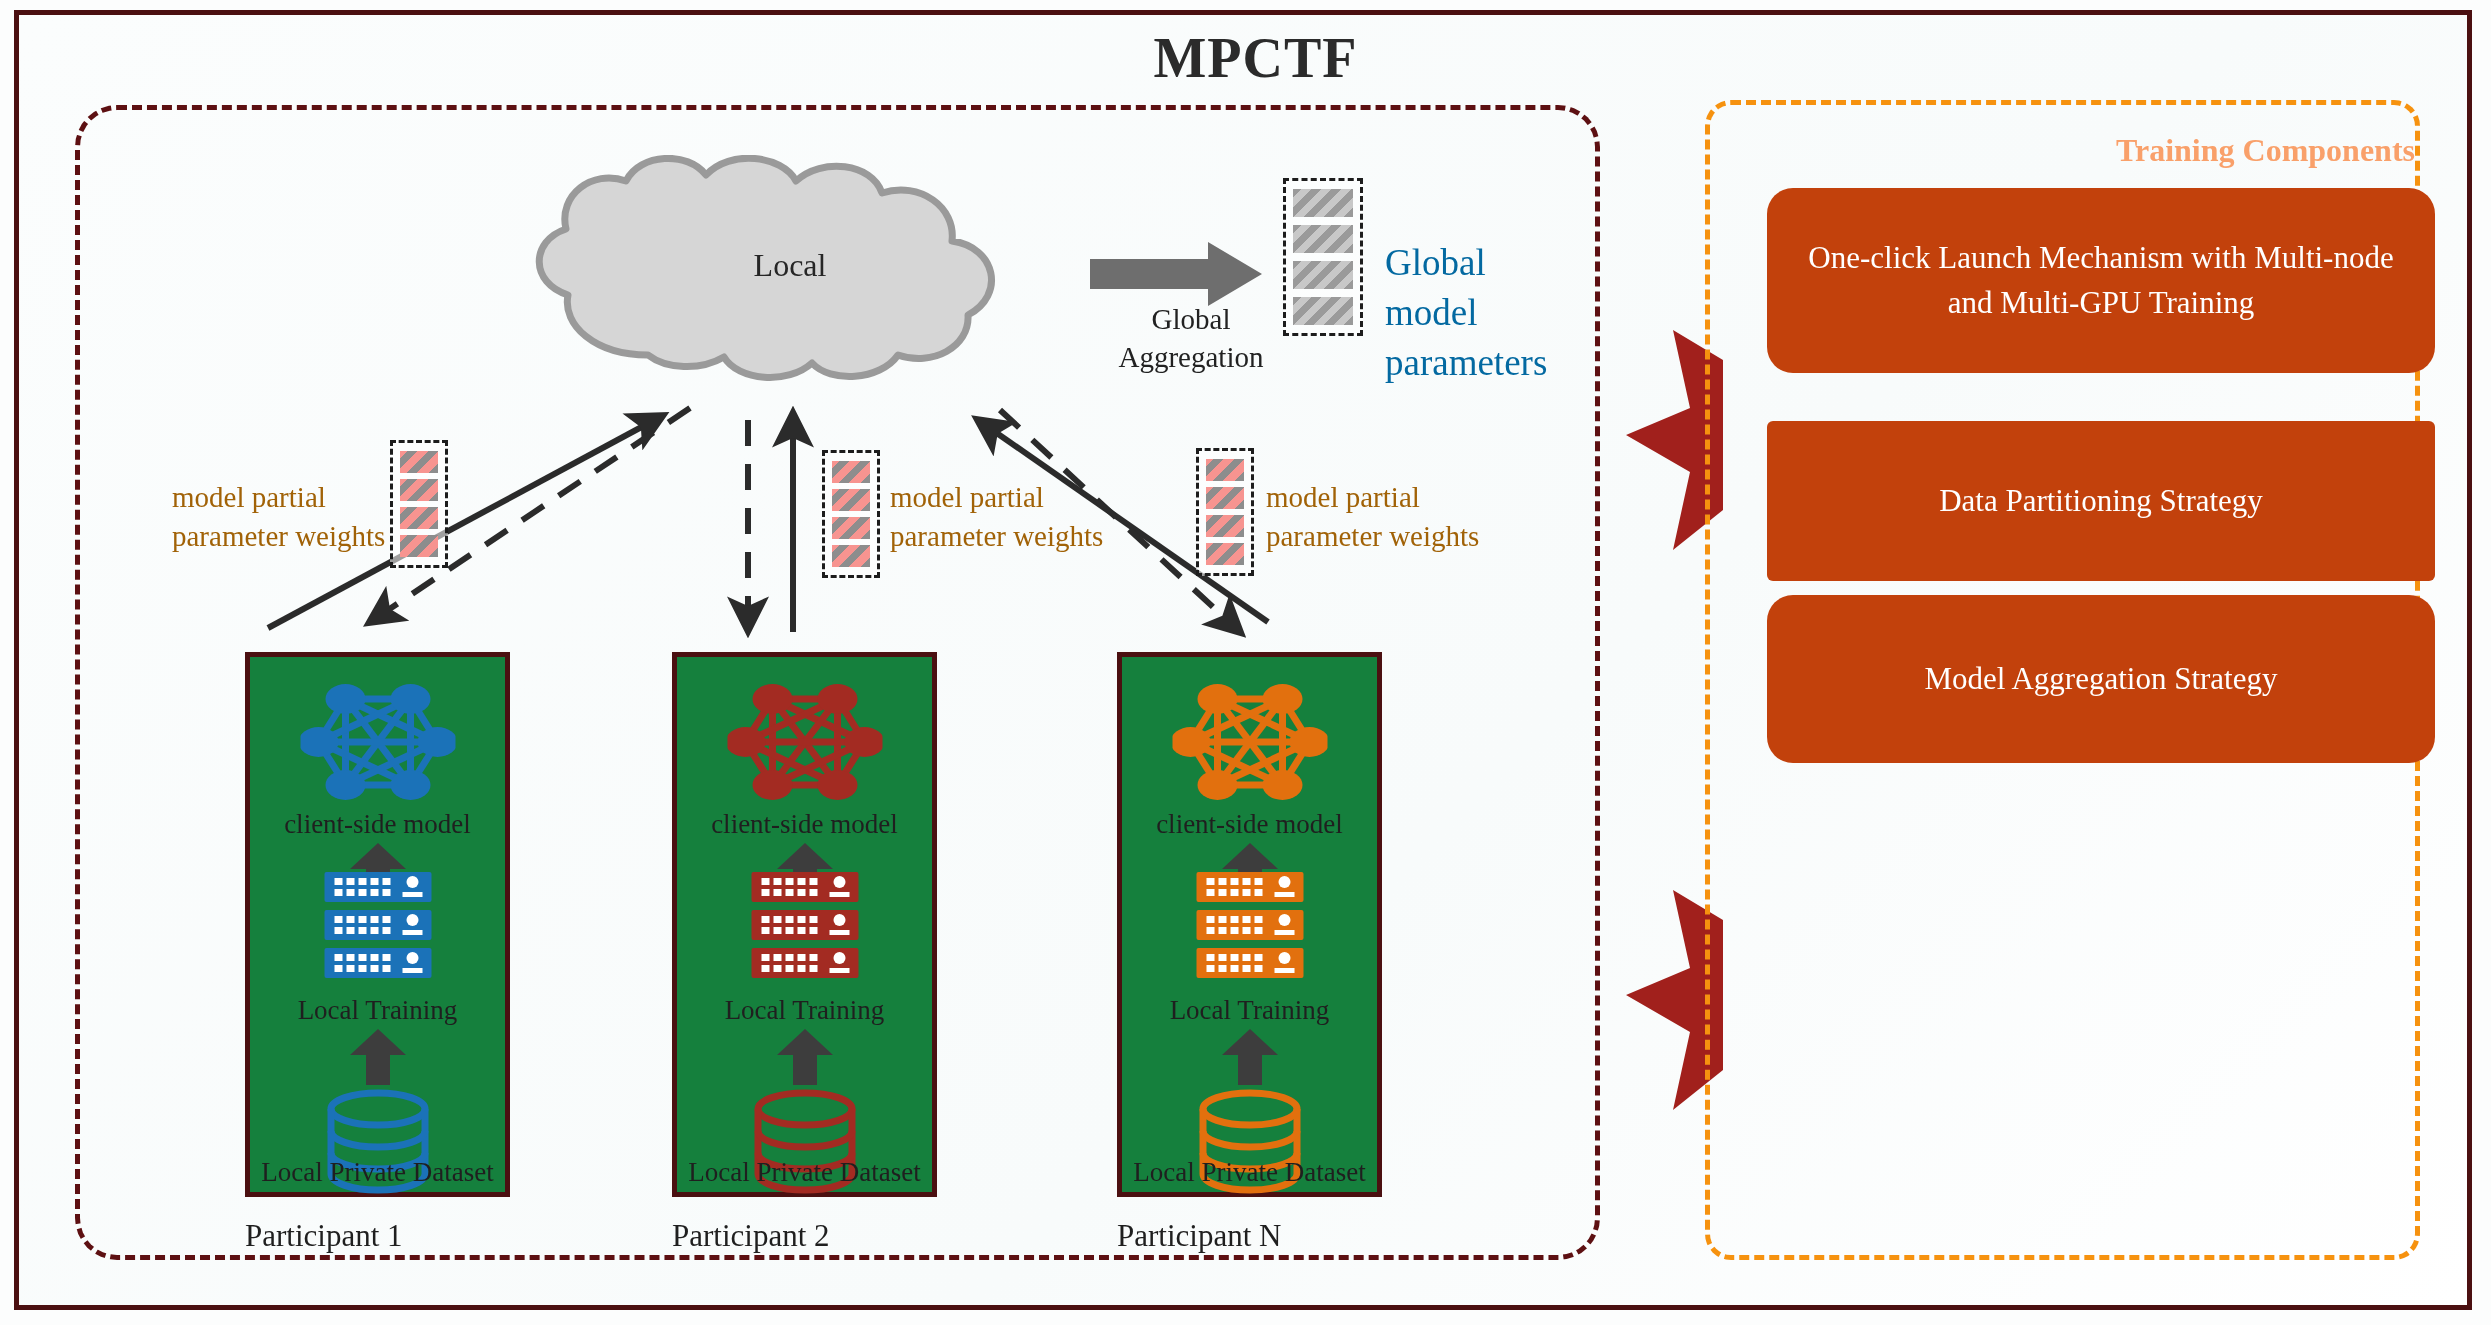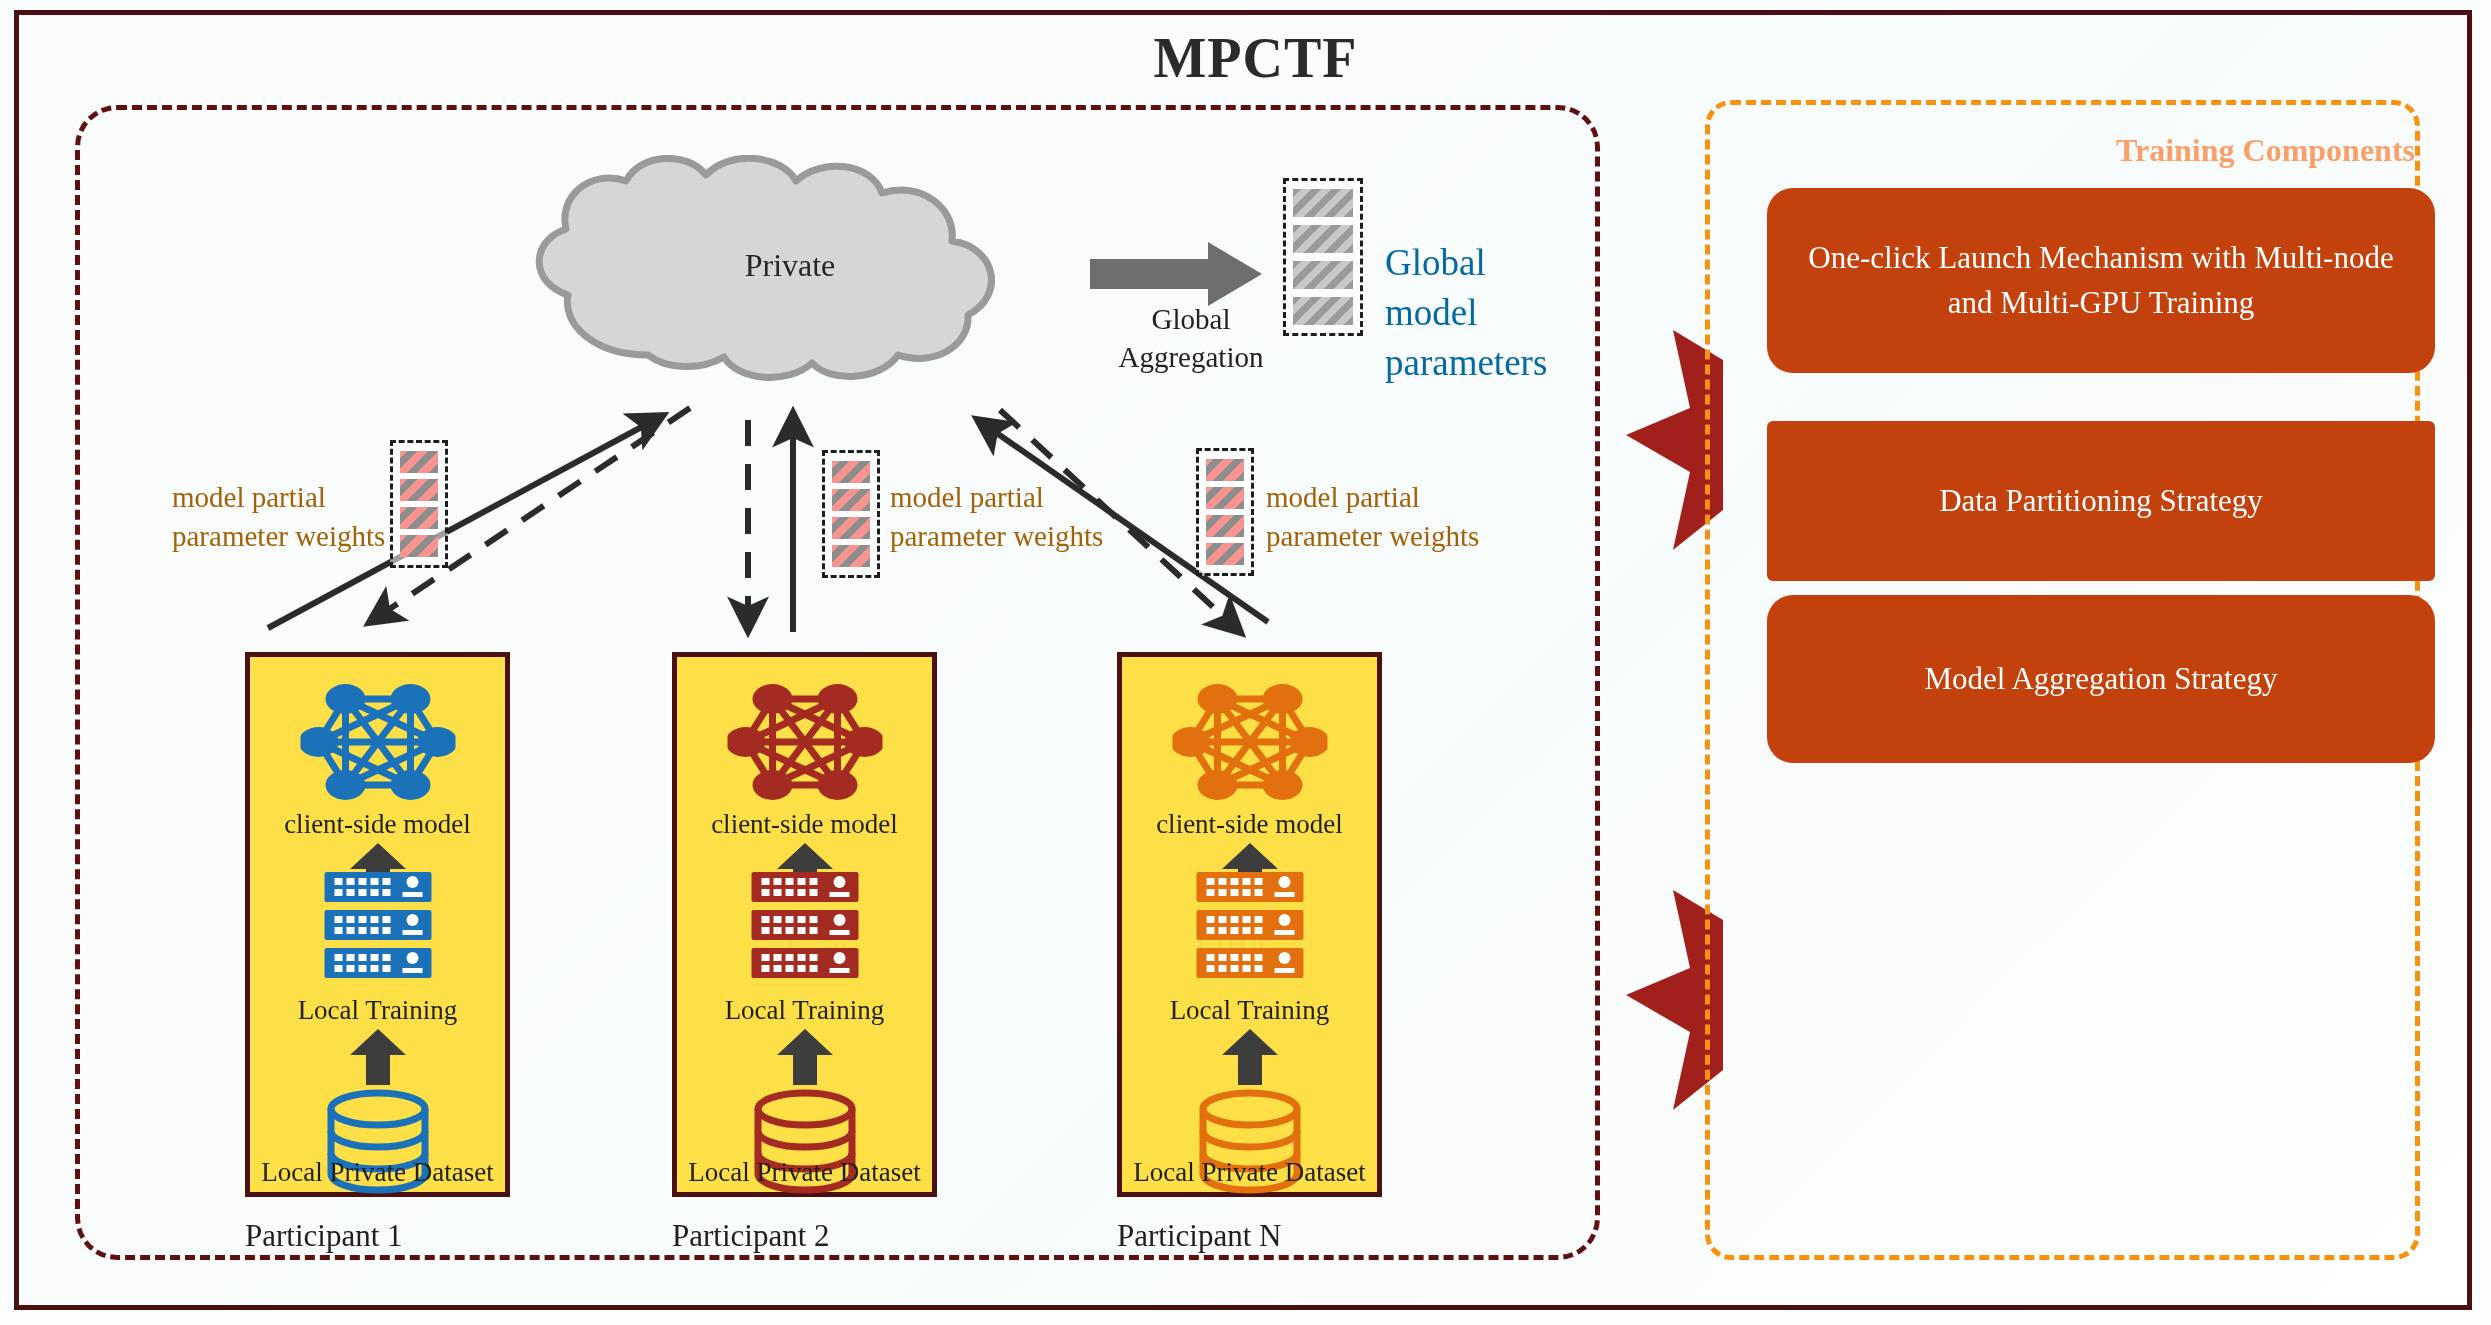--- a/index.html
+++ b/index.html
@@ -142,21 +142,21 @@
     position: absolute;
     font-size: 29px; color: #a16207; line-height: 1.36;
   }
 
   
   .pbox {
     position: absolute;
     width: 265px; height: 545px;
     border: 5px solid #4b1011;
     box-sizing: border-box;
-    background: #fde047;
+    background: #15803d;
   }
   .pbox-label {
     position: absolute;
     width: 265px;
     text-align: left;
     font-size: 31px;
     color: #1f1f1f;
   }
   .inbox-label {
     position: absolute;
@@ -191,21 +191,21 @@
                C 140 -2 188 -4 206 20
                C 230 -6 282 0 296 26
                C 322 2 372 8 382 38
                C 420 26 456 52 452 86
                C 496 92 506 140 468 160
                C 470 192 432 212 398 200
                C 380 226 330 228 312 208
                C 288 230 238 226 224 202
                C 200 216 166 214 148 200 Z" fill="#d6d6d6" stroke="#9a9a9a" stroke-width="7" stroke-linejoin="round"></path>
     </svg>
-    <div class="cloud-label">Private</div>
+    <div class="cloud-label">Local</div>
   </div>
 
   <div class="agg-arrow">
     <svg width="172" height="64" viewBox="0 0 172 64">
       <path d="M0 17 H118 V0 L172 32 L118 64 V47 H0 Z" fill="#6e6e6e"></path>
     </svg>
   </div>
   <div class="agg-label">
     <div>Global</div>
     <div>Aggregation</div>

